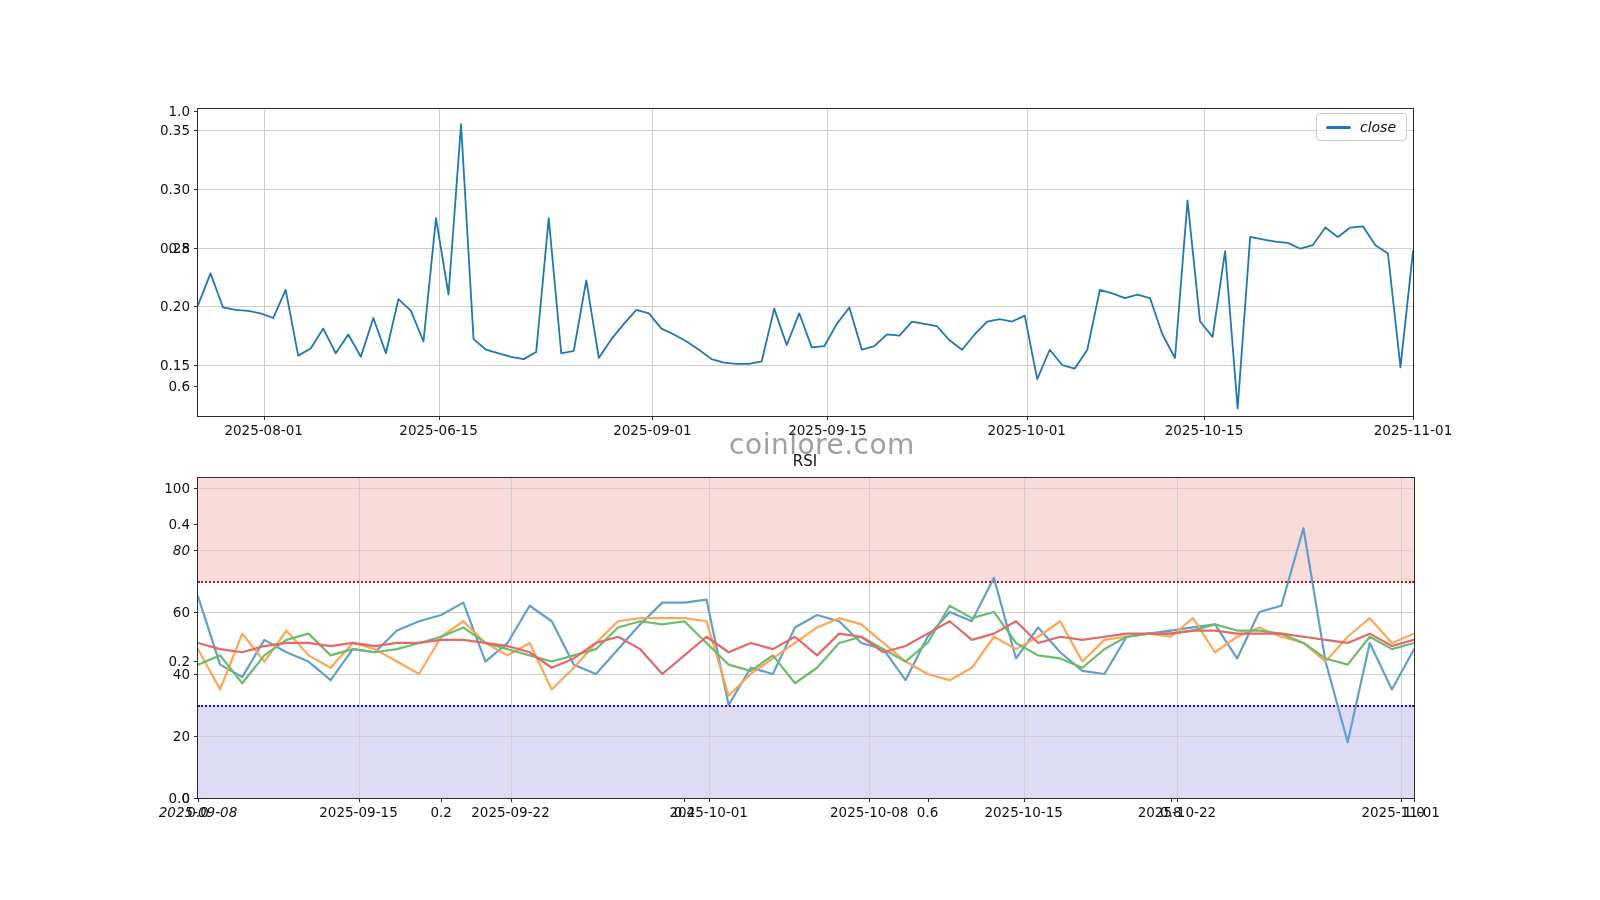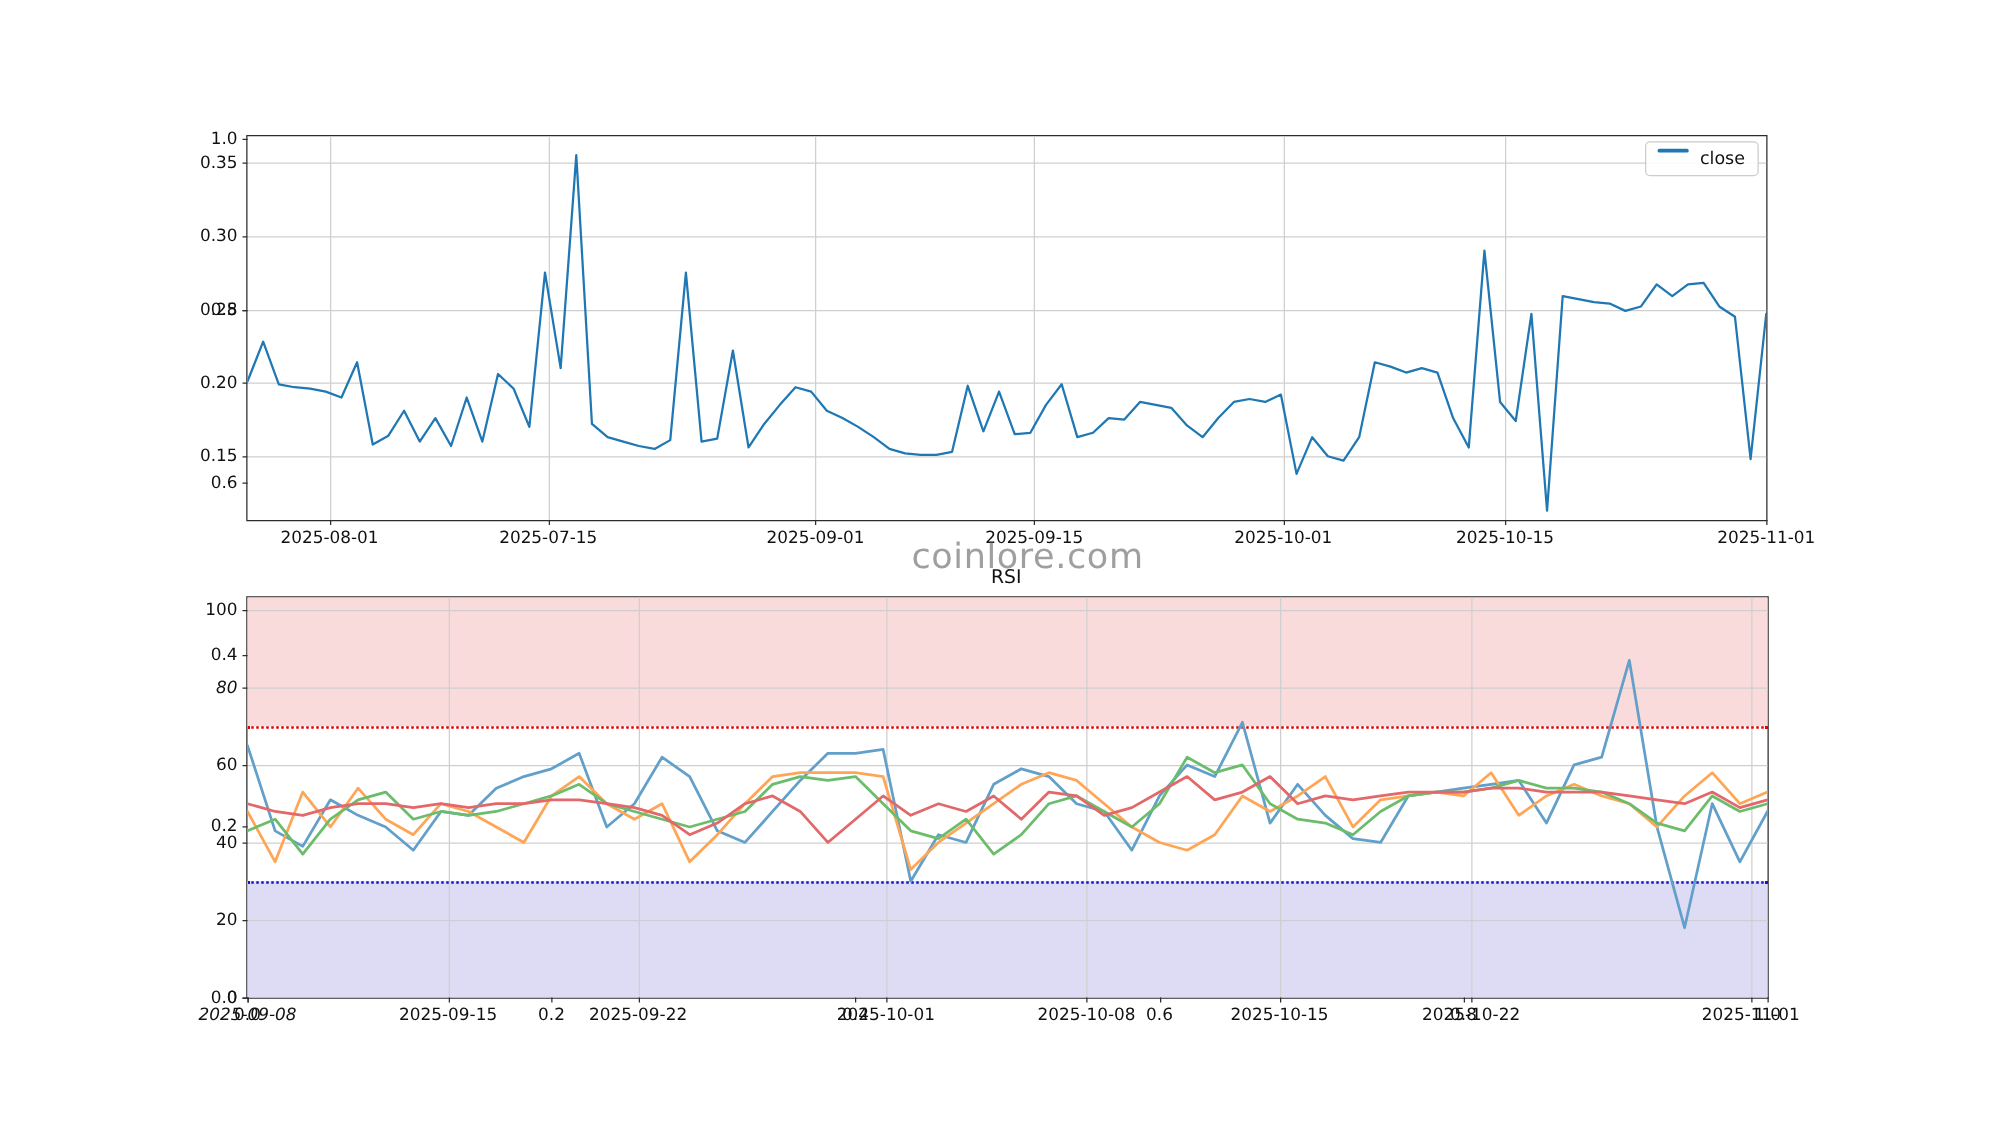--- a/index.html
+++ b/index.html
@@ -14,21 +14,21 @@
   .series-svg{position:absolute;left:0;top:0;width:100%;height:100%;}
   .xtick-mark{position:absolute;top:100%;width:1px;height:4px;background:#2c2c2c;}
   .ytick-mark{position:absolute;right:100%;height:1px;width:4px;background:#2c2c2c;}
   .xtick-label{position:absolute;top:calc(100% + 6px);transform:translateX(-50%);
                font-size:13.5px;white-space:nowrap;}
   .ytick-label{position:absolute;right:calc(100% + 8px);transform:translateY(-50%);
                font-size:13.5px;white-space:nowrap;text-align:right;}
   .legend{position:absolute;background:rgba(255,255,255,0.85);border:1px solid #cccccc;
           border-radius:4px;padding:5px 10px 5px 9px;display:flex;flex-direction:column;
           gap:5px;z-index:5;}
-  .legend-row{display:flex;gap:9px;}
+  .legend-row{display:flex;align-items:center;gap:9px;font-style:italic;}
   .legend-line{width:25px;height:3px;border-radius:1.5px;flex:none;}
   .legend-text{font-size:14px;white-space:nowrap;}
   .watermark{position:absolute;left:822px;top:428px;transform:translateX(-50%);
              font-size:28px;color:rgba(95,95,95,0.6);letter-spacing:0.5px;}
   .axes-title{position:absolute;left:805px;top:452px;transform:translateX(-50%);
               font-size:15px;color:#111;}
 </style>
 </head>
 <body>
 
@@ -44,21 +44,21 @@
       <div class="gridline-h" style="top: 25.9855%;"></div>
       <div class="gridline-h" style="top: 45.1206%;"></div>
       <div class="gridline-h" style="top: 64.2556%;"></div>
       <div class="gridline-h" style="top: 83.3907%;"></div>
       <svg viewBox="0 0 100 100" preserveAspectRatio="none" class="series-svg">
         <polyline points="0.000,63.873 1.031,53.540 2.062,64.638 3.093,65.404 4.124,65.786 5.155,66.552 6.186,68.083 7.216,58.898 8.247,80.329 9.278,78.033 10.309,71.527 11.340,79.564 12.371,73.440 13.402,80.712 14.433,68.083 15.464,79.564 16.495,61.959 17.526,65.786 18.557,75.737 19.588,35.553 20.619,60.429 21.649,4.937 22.680,74.971 23.711,78.416 24.742,79.564 25.773,80.712 26.804,81.477 27.835,79.181 28.866,35.553 29.897,79.564 30.928,78.798 31.959,55.836 32.990,81.095 34.021,74.971 35.052,69.996 36.082,65.404 37.113,66.552 38.144,71.527 39.175,73.440 40.206,75.737 41.237,78.416 42.268,81.477 43.299,82.625 44.330,83.008 45.361,83.008 46.392,82.243 47.423,65.021 48.454,76.885 49.485,66.552 50.515,77.650 51.546,77.268 52.577,69.996 53.608,64.638 54.639,78.416 55.670,77.268 56.701,73.440 57.732,73.823 58.763,69.231 59.794,69.996 60.825,70.762 61.856,75.354 62.887,78.416 63.918,73.440 64.948,69.231 65.979,68.465 67.010,69.231 68.041,67.317 69.072,87.983 70.103,78.416 71.134,83.391 72.165,84.539 73.196,78.416 74.227,58.898 75.258,60.046 76.289,61.577 77.320,60.429 78.351,61.577 79.381,73.440 80.412,81.095 81.443,29.812 82.474,69.231 83.505,74.206 84.536,46.269 85.567,97.551 86.598,41.676 87.629,42.442 88.660,43.207 89.691,43.590 90.722,45.503 91.753,44.355 92.784,38.615 93.814,41.676 94.845,38.615 95.876,38.232 96.907,44.355 97.938,47.034 98.969,84.156 100.000,46.269" fill="none" stroke="#1f77b4" stroke-width="1.8" stroke-linejoin="round" stroke-linecap="round" vector-effect="non-scaling-stroke"></polyline>
       </svg>
       <div class="xtick-mark" style="left: 5.4%;"></div>
       <div class="xtick-label" style="left: 5.4%;">2025-08-01</div>
       <div class="xtick-mark" style="left: 19.8%;"></div>
-      <div class="xtick-label" style="left: 19.8%;">2025-07-15</div>
+      <div class="xtick-label" style="left: 19.8%;">2025-06-15</div>
       <div class="xtick-mark" style="left: 37.4%;"></div>
       <div class="xtick-label" style="left: 37.4%;">2025-09-01</div>
       <div class="xtick-mark" style="left: 51.8%;"></div>
       <div class="xtick-label" style="left: 51.8%;">2025-09-15</div>
       <div class="xtick-mark" style="left: 68.2%;"></div>
       <div class="xtick-label" style="left: 68.2%;">2025-10-01</div>
       <div class="xtick-mark" style="left: 82.8%;"></div>
       <div class="xtick-label" style="left: 82.8%;">2025-10-15</div>
       <div class="xtick-mark" style="left: 100%;"></div>
       <div class="xtick-label" style="left: 100%;">2025-11-01</div>

